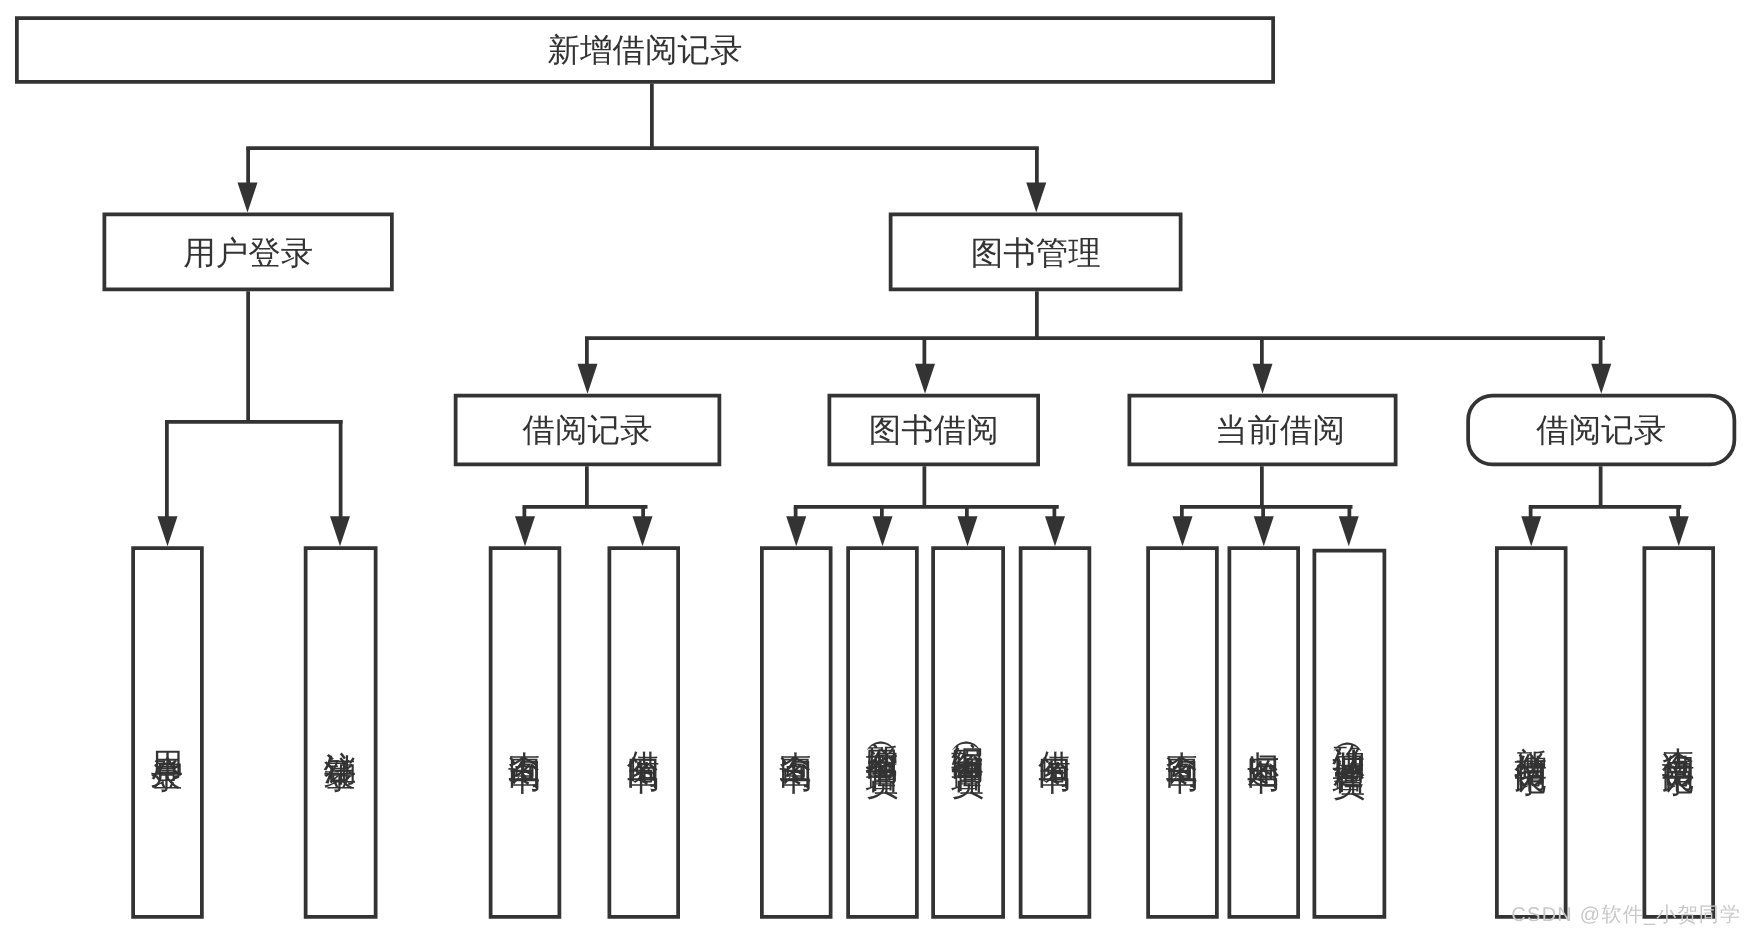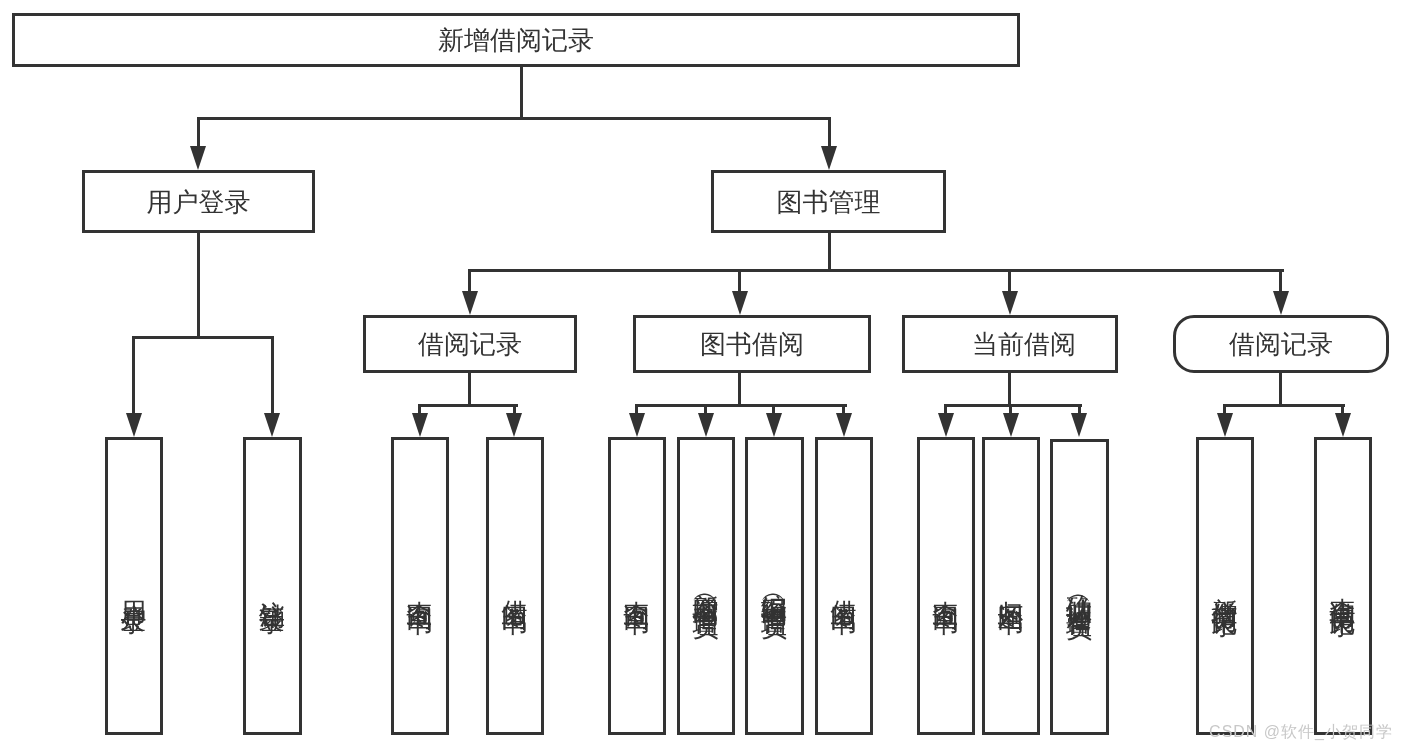--- a/index.html
+++ b/index.html
@@ -96,21 +96,21 @@
   <div class="line" style="left:1008px; top:270px; width:3px; height:26px;"></div>
   <div class="line" style="left:1279px; top:270px; width:3px; height:26px;"></div>
   <div class="arrow" style="left:462px; top:291px;"></div>
   <div class="arrow" style="left:732px; top:291px;"></div>
   <div class="arrow" style="left:1002px; top:291px;"></div>
   <div class="arrow" style="left:1273px; top:291px;"></div>
 
   <div class="box" style="left:363px; top:315px; width:214px; height:58px;">
     <span>借阅记录</span>
   </div>
-  <div class="box" style="left:633px; top:315px; width:238px; height:58px;text-align:center;">
+  <div class="box" style="left:662px; top:315px; width:170px; height:58px;text-align:center;">
     <span>图书借阅</span>
   </div>
   <div class="box" style="left:902px; top:315px; width:216px; height:58px;padding-left:28px;">
     <span>当前借阅</span>
   </div>
   <div class="box" style="left:1173px; top:315px; width:216px; height:58px;border-radius:21px;">
     <span>借阅记录</span>
   </div>
 
   <div class="line" style="left:468px; top:373px; width:3px; height:33px;"></div>

